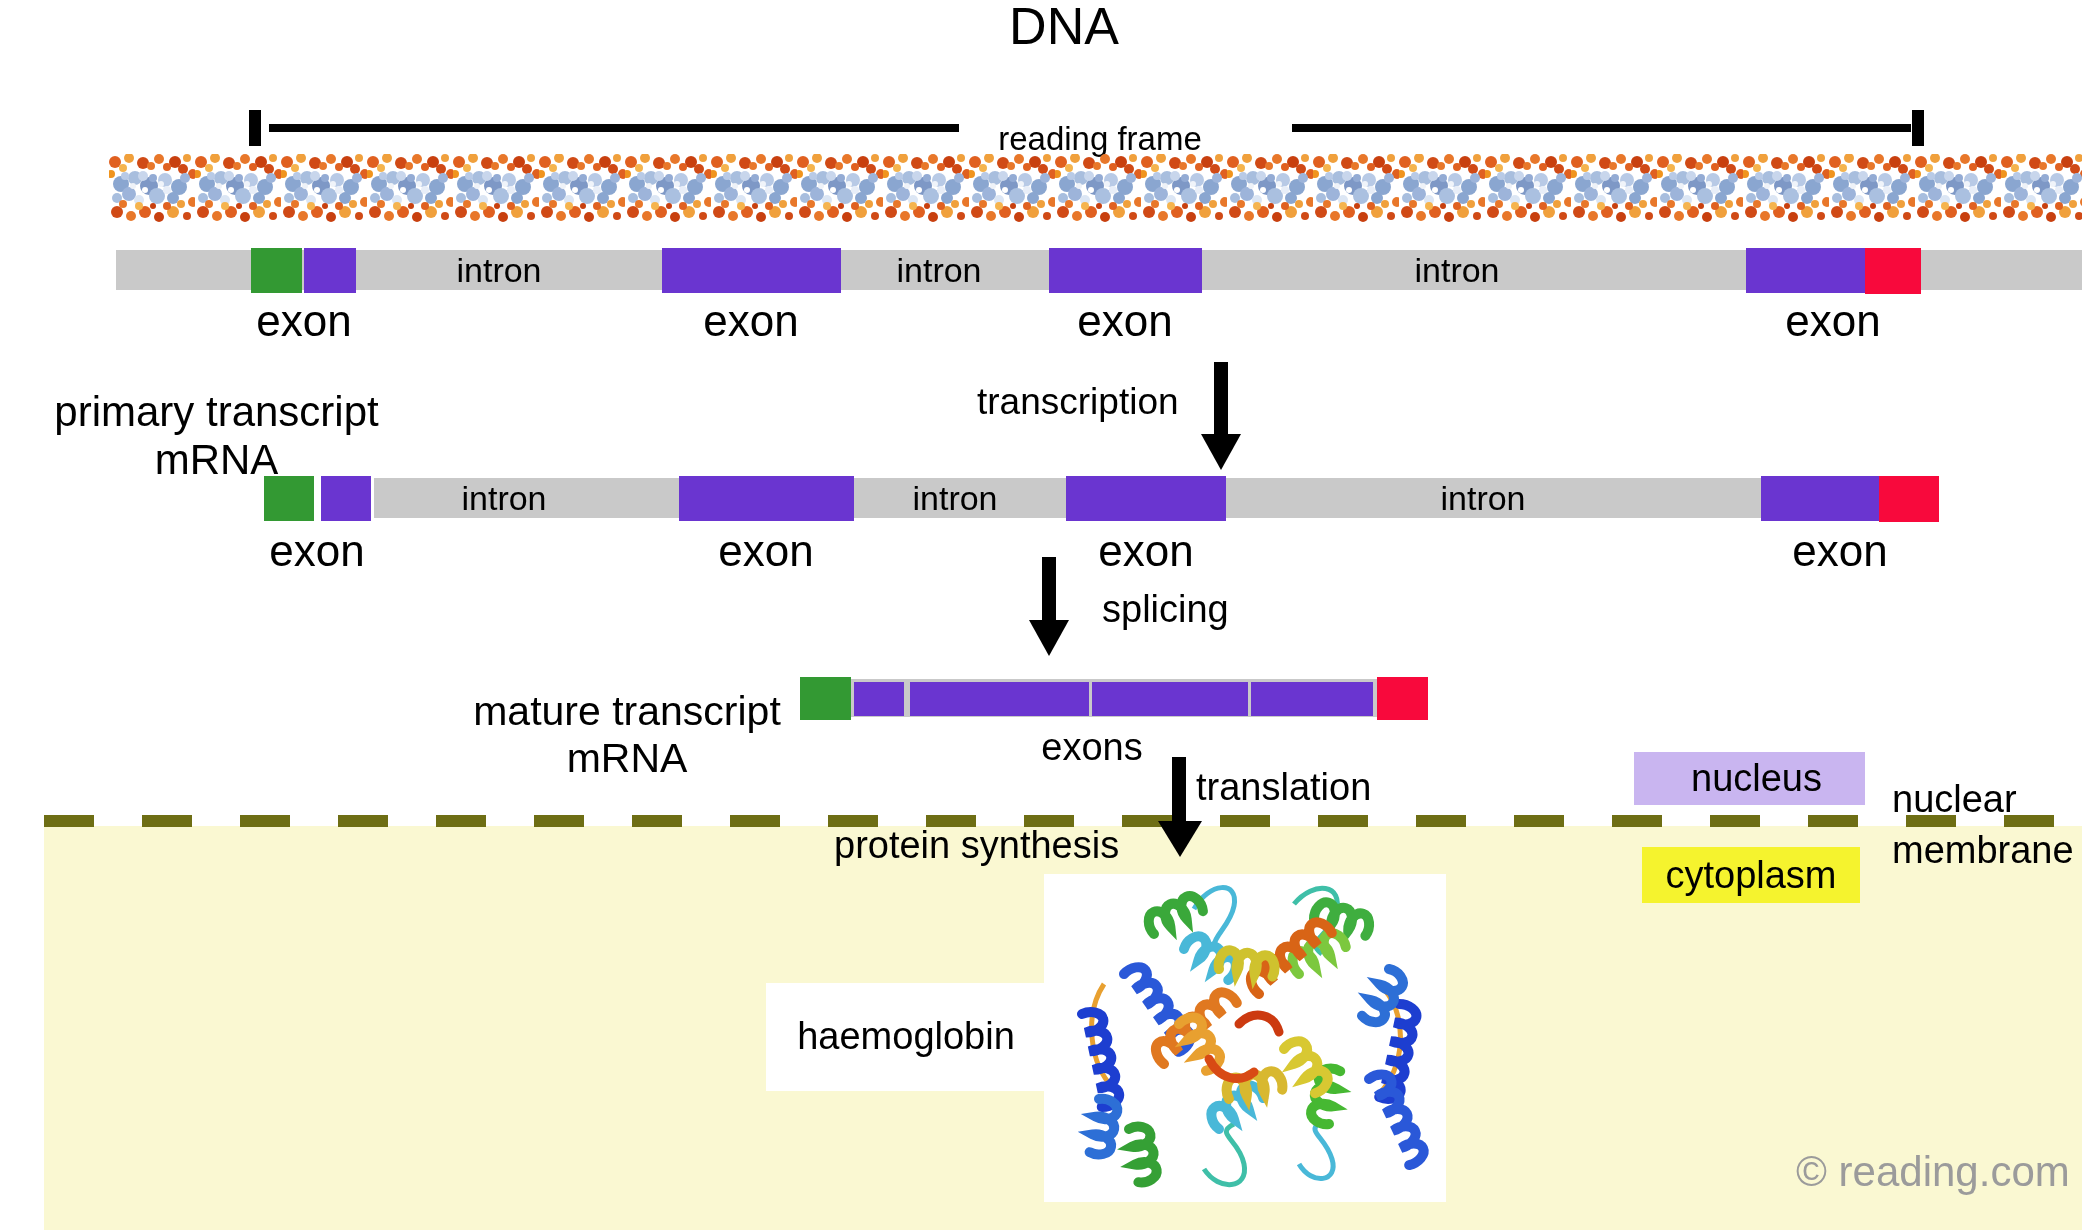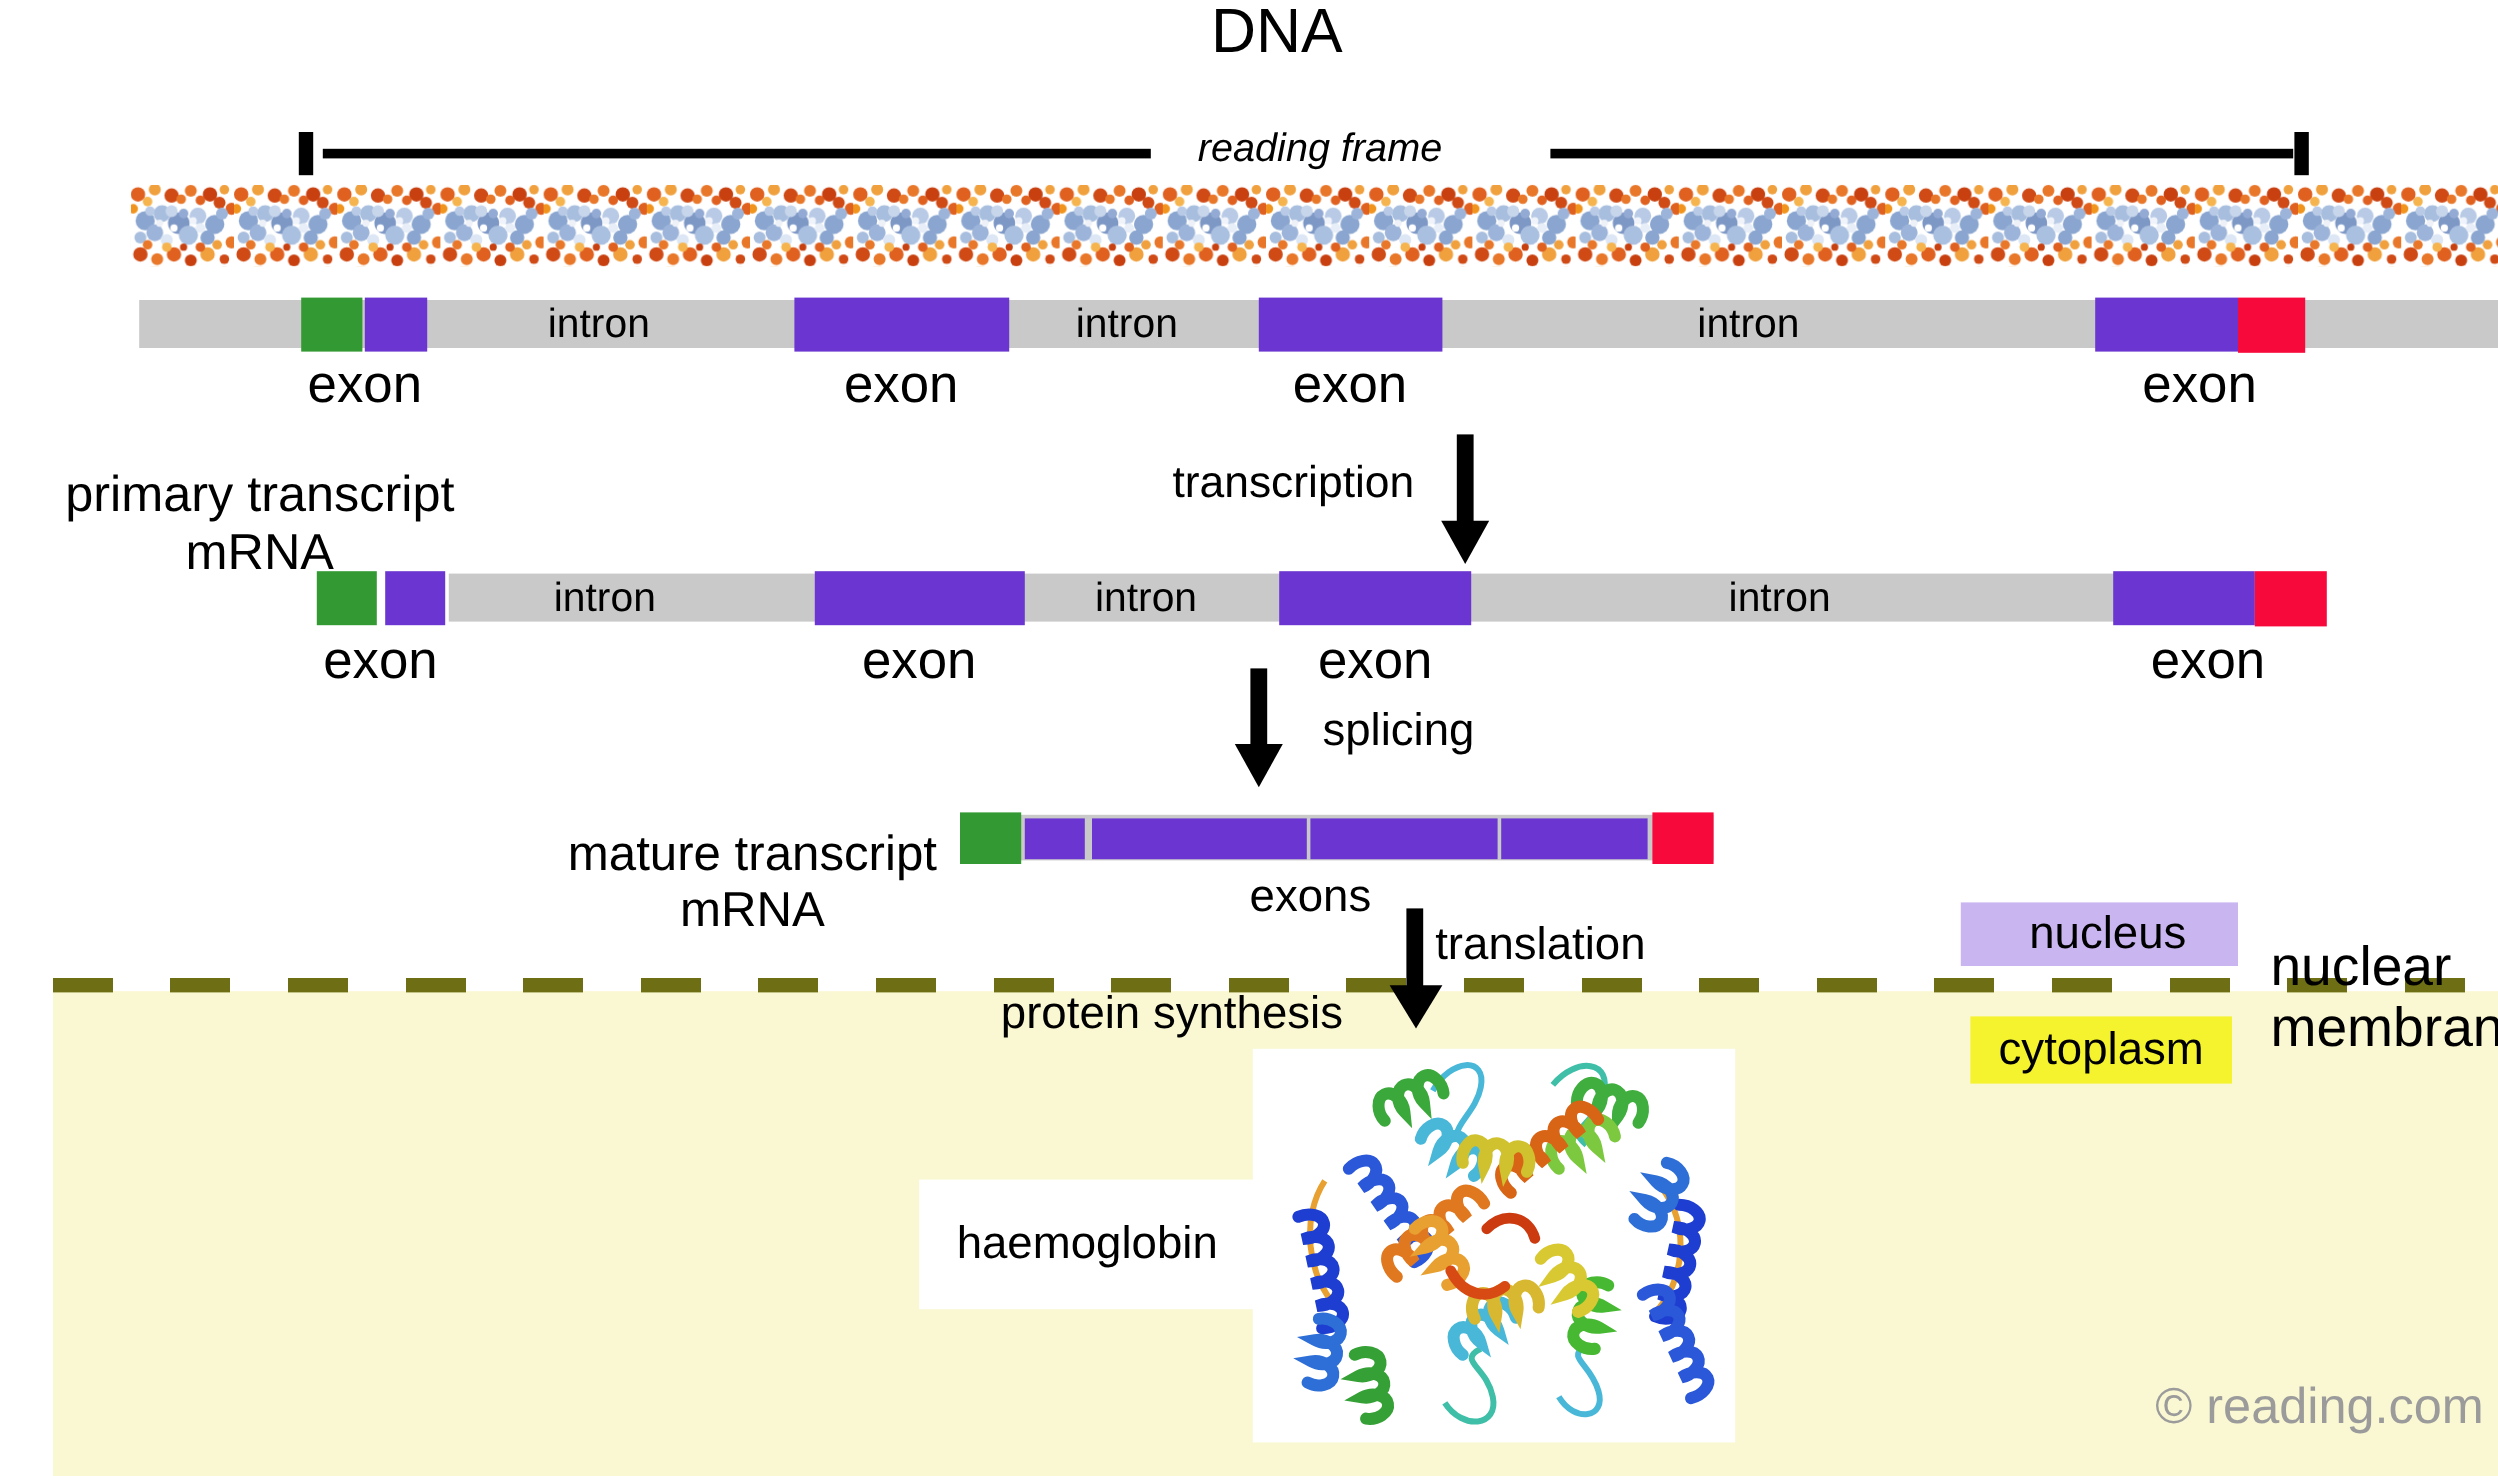--- a/index.html
+++ b/index.html
@@ -27,37 +27,37 @@
   
   .arrow-shaft{width:14px;background:#000;}
   .arrow-head{width:0;height:0;border-left:20px solid transparent;border-right:20px solid transparent;border-top:36px solid #000;}
   .process-label{font-size:37px;}
   
   .transcript-label{text-align:center;font-size:42px;line-height:1.14;}
   
   .tag-box{display:flex;align-items:center;justify-content:center;font-size:38px;}
   #nucleus-box{background:var(--nucleus_lavender,#c9b5f0);padding-left:14px;}
   #cytoplasm-box{background:var(--cytoplasm_yellow,#f5f32e);}
-  .membrane-word{font-size:46px;}
+  .membrane-word{font-size:38px;}
   
   #protein-image-box{background:#fff;}
   #protein-label-box{background:#fff;display:flex;align-items:center;justify-content:center;
      text-align:center;font-size:38px;line-height:1.35;}
   #watermark{font-size:42px;color:var(--watermark_gray,#9b9b9b);}
 </style>
 </head>
 <body>
 
 <div id="stage">
 
   <div class="abs" id="cytoplasm-bg"></div>
   <div class="abs" id="membrane-dashes"></div>
 
   <div class="abs title-line" style="left:870px;top:0px;">DNA</div>
-  <div class="abs" id="reading-frame-label" style="left:906px;top:104px;font-style:italic;">reading frame</div>
+  <div class="abs" id="reading-frame-label" style="left:906px;top:120px;">reading frame</div>
 
   <div class="abs bracket-tick" style="left:205px;"></div>
   <div class="abs bracket-line" style="left:225px;width:690px;"></div>
   <div class="abs bracket-line" style="left:1248px;width:619px;"></div>
   <div class="abs bracket-tick" style="left:1868px;"></div>
 
   <svg class="abs" style="left:65px;top:154px;" width="2017" height="68">
     <defs>
       <pattern id="nucleosome" width="86" height="68" patternUnits="userSpaceOnUse">
         <circle cx="6" cy="8" r="6" fill="#e06020"></circle>

